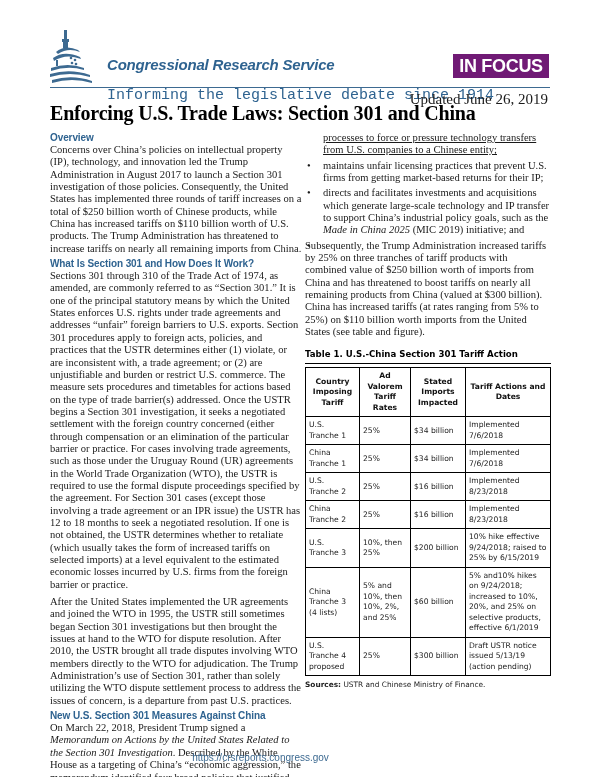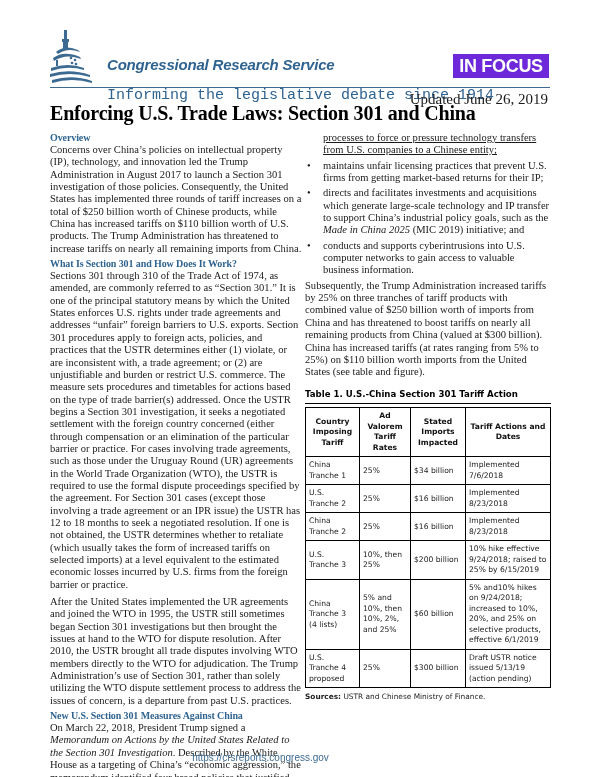--- a/index.html
+++ b/index.html
@@ -1,29 +1,29 @@
 <!DOCTYPE html>
 <html><head>
 <meta charset="utf-8">
 <style>
   html, body { margin: 0; padding: 0; background: #ffffff; }
   body { width: 600px; height: 777px; position: relative; overflow: hidden; font-family: "Liberation Serif", serif; color: #1a1a1a; }
   .logo { position: absolute; left: 50px; top: 28px; width: 52px; height: 60px; }
   .brand { position: absolute; left: 107px; top: 57px; }
   .brand-name { font-family: "Liberation Sans", sans-serif; font-weight: bold; font-style: italic; font-size: 15px; color: #2f6390; letter-spacing: -0.2px; line-height: 16px; }
   .brand-tag { font-family: Liberation Mono, monospace; font-size: 15px; color: #2f6390; line-height: 12px; margin-top: 17px; }
-  .infocus { position: absolute; left: 453px; top: 54px; width: 96px; height: 24px; background: #6d28d9; color: #ffffff; font-family: "Liberation Sans", sans-serif; font-weight: bold; font-size: 18px; line-height: 24px; text-align: center; letter-spacing: -0.3px; }
+  .infocus { position: absolute; left: 453px; top: 54px; width: 96px; height: 24px; background: #701a75; color: #ffffff; font-family: "Liberation Sans", sans-serif; font-weight: bold; font-size: 18px; line-height: 24px; text-align: center; letter-spacing: -0.3px; }
   .rule { position: absolute; left: 50px; top: 87px; width: 500px; height: 1px; background: #3d6a91; }
   .updated { position: absolute; right: 52px; top: 91px; font-size: 15px; color: #1a1a1a; }
   .title { position: absolute; left: 50px; top: 102px; font-size: 20px; font-weight: bold; margin: 0; color: #000; letter-spacing: -0.2px; }
 
   .col { position: absolute; top: 132px; width: 252px; font-size: 10.55px; line-height: 12.35px; }
   .col-left { left: 50px; }
   .col-right { left: 305px; width: 246px; }
-  .h2 { font-family: Liberation Serif, serif; font-weight: bold; font-size: 10px; color: #2f6390; margin: 0; line-height: 12px; letter-spacing: -0.1px; }
+  .h2 { font-family: Liberation Sans, sans-serif; font-weight: bold; font-size: 10px; color: #2f6390; margin: 0; line-height: 12px; letter-spacing: -0.1px; }
   .p { margin: 0; }
   .gap { margin-top: 5px; }
   ul.bullets { list-style: none; margin: 3px 0 0 0; padding: 0; }
   ul.bullets li { position: relative; padding-left: 18px; margin-bottom: 3px; }
   ul.bullets li .dot { position: absolute; left: 2px; top: 0; }
   .cont { padding-left: 18px; text-decoration: underline; }
 
   .tbl-title { font-family: "DejaVu Sans", sans-serif; font-weight: bold; font-size: 8.6px; color: #000; margin: 9px 0 3px 0; }
   .tbl-rule { height: 1.5px; background: #000; margin-bottom: 3px; }
   table.t { border-collapse: collapse; width: 246px; font-family: "DejaVu Sans", sans-serif; font-size: 7.6px; line-height: 10.5px; color: #222; padding-left: 23px; }
@@ -75,36 +75,42 @@
   <h2 class="h2" style="margin-top:3px">New U.S. Section 301 Measures Against China</h2>
   <p class="p"><span>On March 22, 2018, President Trump signed a </span><em>Memorandum on Actions by the United States Related to the Section 301 Investigation</em><span>. Described by the White House as a targeting of China’s “economic aggression,” the memorandum identified four broad policies that justified U.S. action against China under Section 301. It said China</span></p>
 
 </div>
 
 <div class="col col-right">
   <p class="p cont">processes to force or pressure technology transfers from U.S. companies to a Chinese entity;</p>
   <ul class="bullets">
     <li><span class="dot">•</span><span>maintains unfair licensing practices that prevent U.S. firms from getting market-based returns for their IP;</span></li>
     <li><span class="dot">•</span><span>directs and facilitates investments and acquisitions which generate large-scale technology and IP transfer to support China’s industrial policy goals, such as the </span><em>Made in China 2025</em><span> (MIC 2019) initiative; and</span></li>
-    <li><span class="dot">•</span><span>conducts and supports cyberintrusions into U.S. computer networks to gain access to valuable business information.</span></li>
+    <li><span class="dot">•</span></li>
   </ul>
   <p class="p">Subsequently, the Trump Administration increased tariffs by 25% on three tranches of tariff products with combined value of $250 billion worth of imports from China and has threatened to boost tariffs on nearly all remaining products from China (valued at $300 billion). China has increased tariffs (at rates ranging from 5% to 25%) on $110 billion worth imports from the United States (see table and figure).</p>
 
   <div class="tbl-title">Table 1. U.S.-China Section 301 Tariff Action</div>
   <div class="tbl-rule"></div>
   <table class="t">
     <thead>
       <tr>
         <th class="c1">Country Imposing Tariff</th>
         <th class="c2">Ad Valorem Tariff Rates</th>
         <th class="c3">Stated Imports Impacted</th>
         <th>Tariff Actions and Dates</th>
       </tr>
     </thead>
     <tbody>
+      <tr>
+        <td>U.S. Tranche 1</td>
+        <td>25%</td>
+        <td>$34 billion</td>
+        <td>Implemented 7/6/2018</td>
+      </tr>
       <tr>
         <td>China Tranche 1</td>
         <td>25%</td>
         <td>$34 billion</td>
         <td>Implemented 7/6/2018</td>
       </tr>
       <tr>
         <td>U.S. Tranche 2</td>
         <td>25%</td>
         <td>$16 billion</td>

